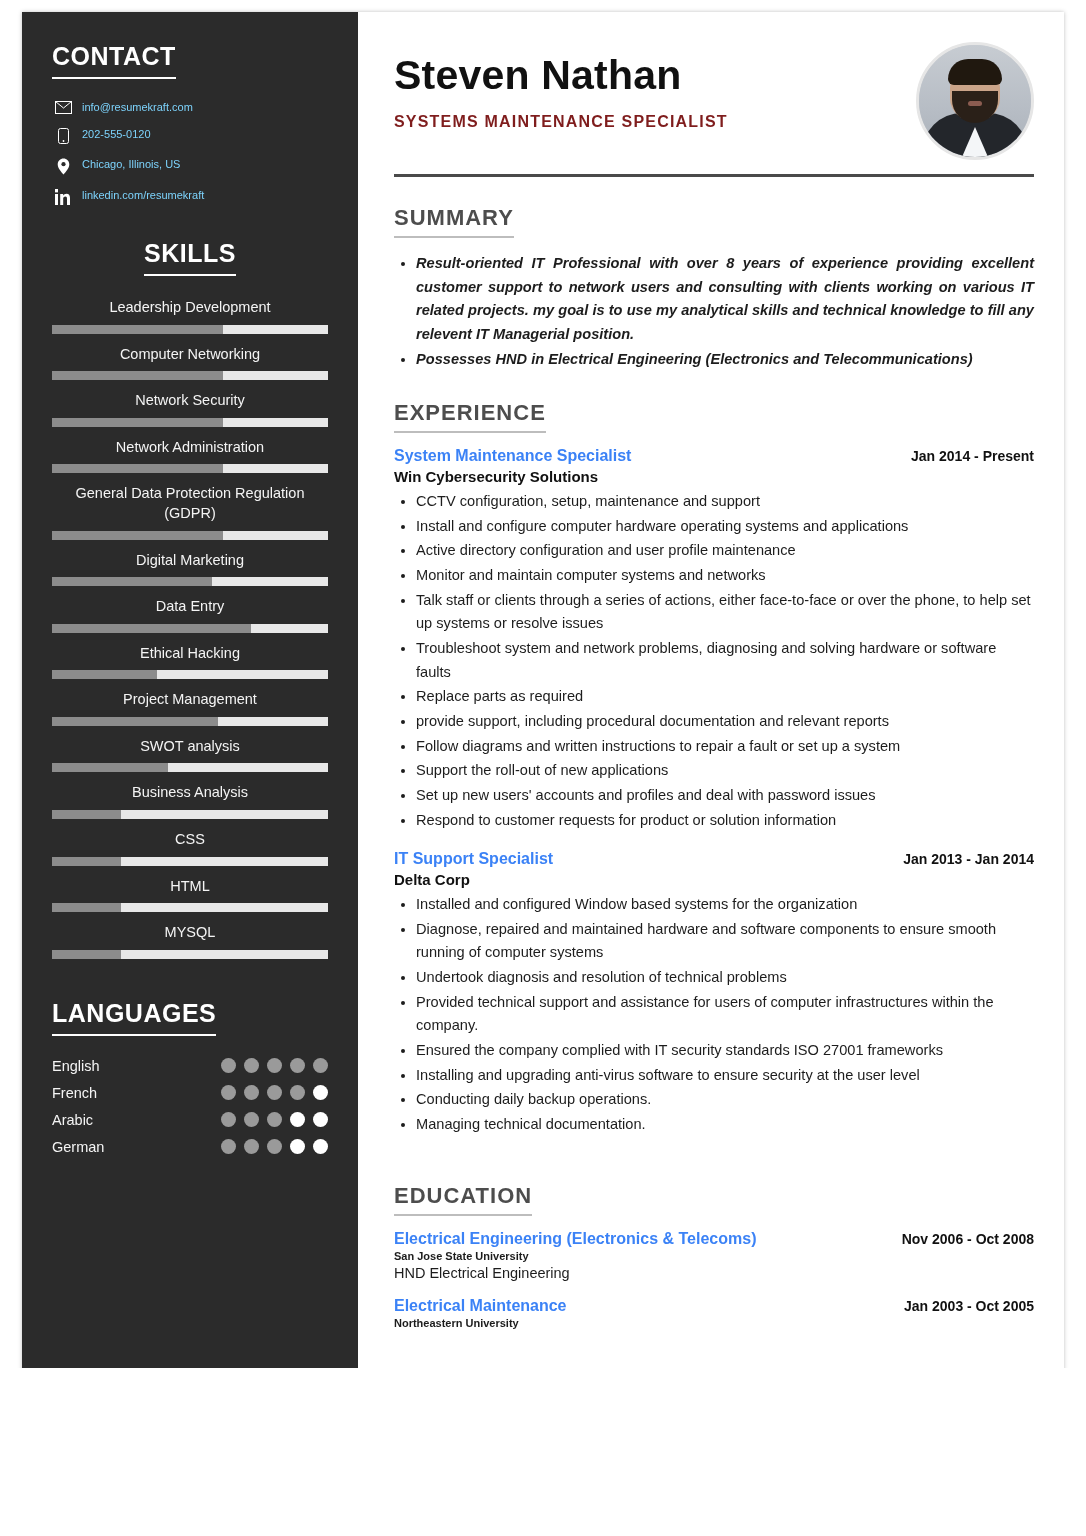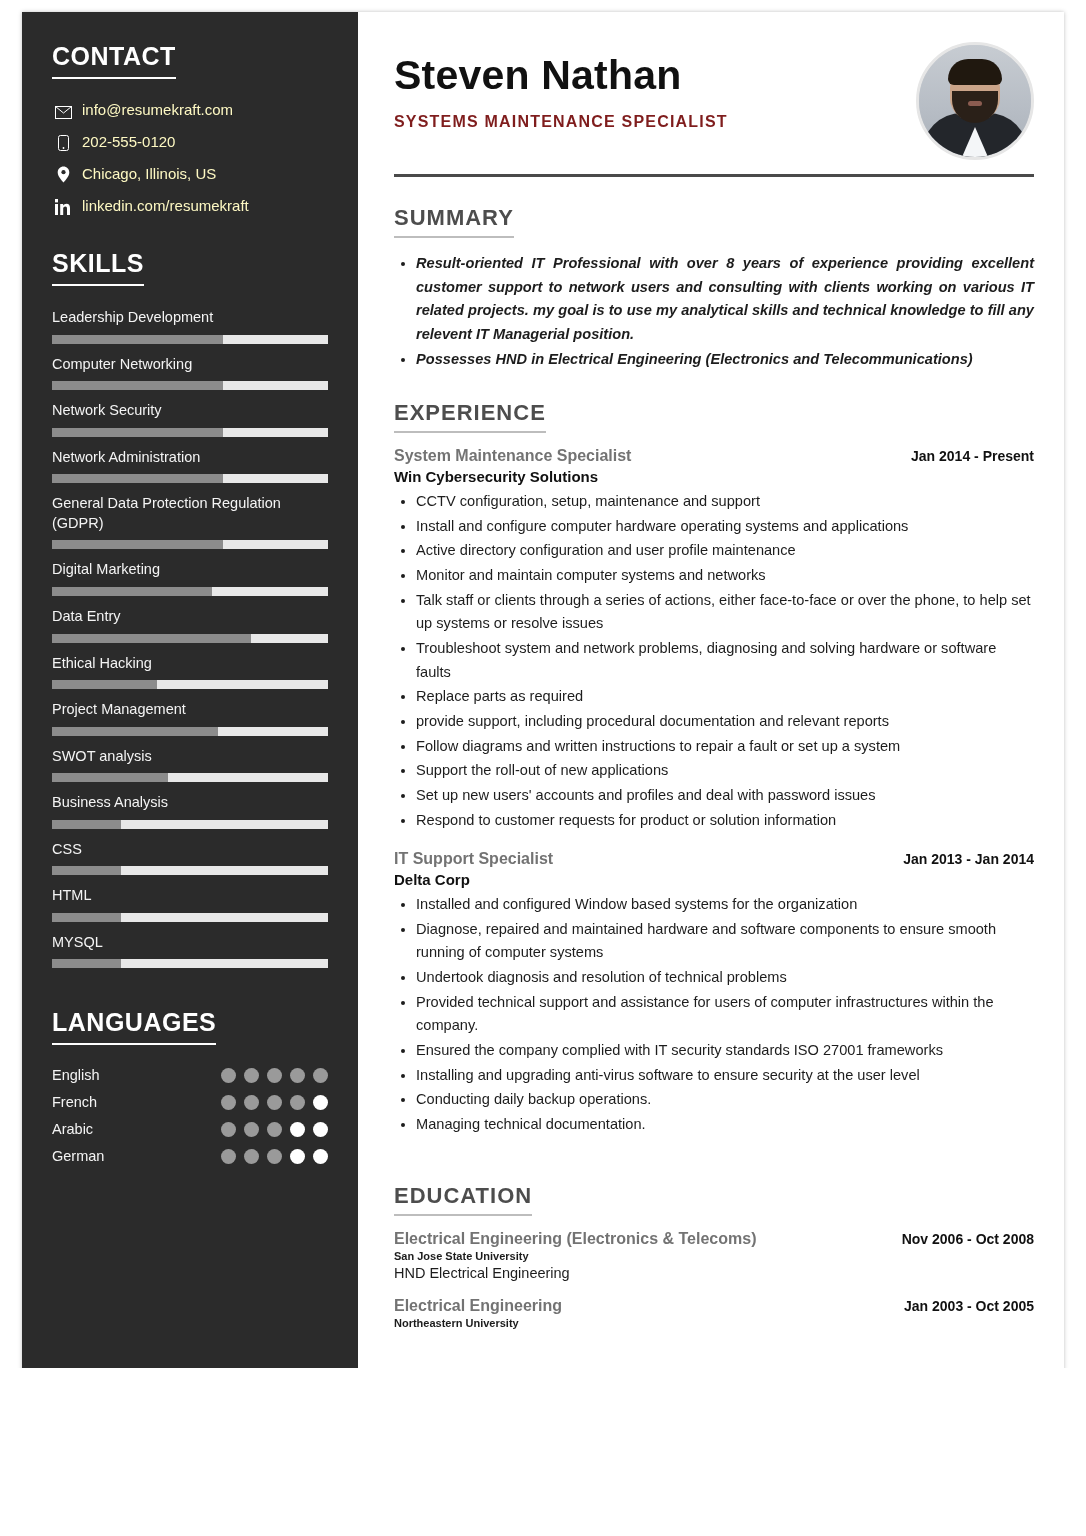--- a/index.html
+++ b/index.html
@@ -37,38 +37,38 @@
     letter-spacing: 0.5px;
     color: #ffffff;
     padding-bottom: 6px;
     display: inline-block;
     border-bottom: 2px solid #ffffff;
     margin: 0 0 22px 0;
   }
   .contact-list { list-style: none; margin: 0; padding: 0; }
   .contact-list li {
     display: flex;
-    align-items: flex-end;
-    font-size: 15px;
-    color: #fef9c3;
+    align-items: flex-start;
+    font-size: 11px;
+    color: #7dd3fc;
     margin-bottom: 14px;
     line-height: 1.2;
   }
   .c-icon {
     width: 22px;
     flex: 0 0 22px;
     display: inline-flex;
     align-items: center;
     justify-content: center;
     margin-right: 8px;
     color: #ffffff;
   }
   .c-icon svg { display: block; }
 
-  .skills-wrap { margin-top: 34px; }
+  .skills-wrap { margin-top: 34px; text-align: center; }
   .skill { margin-bottom: 11px; }
   .skill-name {
     font-size: 14.5px;
     color: #f4f4f4;
     margin-bottom: 7px;
     line-height: 1.35;
   }
   .bar {
     height: 9px;
     background: #e8e8e8;
@@ -218,21 +218,21 @@
     font-size: 14.6px;
   }
   .job-head {
     display: flex;
     justify-content: space-between;
     align-items: baseline;
   }
   .job-title {
     font-size: 16px;
     font-weight: bold;
-    color: #737373;
+    color: #3b82f6;
   }
   .job-date {
     font-size: 14px;
     font-weight: bold;
     color: #111;
     white-space: nowrap;
   }
   .job-company {
     font-size: 15px;
     font-weight: bold;
@@ -508,21 +508,21 @@
         <div class="job-head">
           <span class="job-title">Electrical Engineering (Electronics &amp; Telecoms)</span>
           <span class="job-date">Nov 2006 - Oct 2008</span>
         </div>
         <div class="edu-school">San Jose State University</div>
         <div class="edu-sub">HND Electrical Engineering</div>
       </div>
 
       <div class="edu-block">
         <div class="job-head">
-          <span class="job-title">Electrical Engineering</span>
+          <span class="job-title">Electrical Maintenance</span>
           <span class="job-date">Jan 2003 - Oct 2005</span>
         </div>
         <div class="edu-school">Northeastern University</div>
       </div>
     </main>
 
   </div>
 </div>
 
 </body></html>

